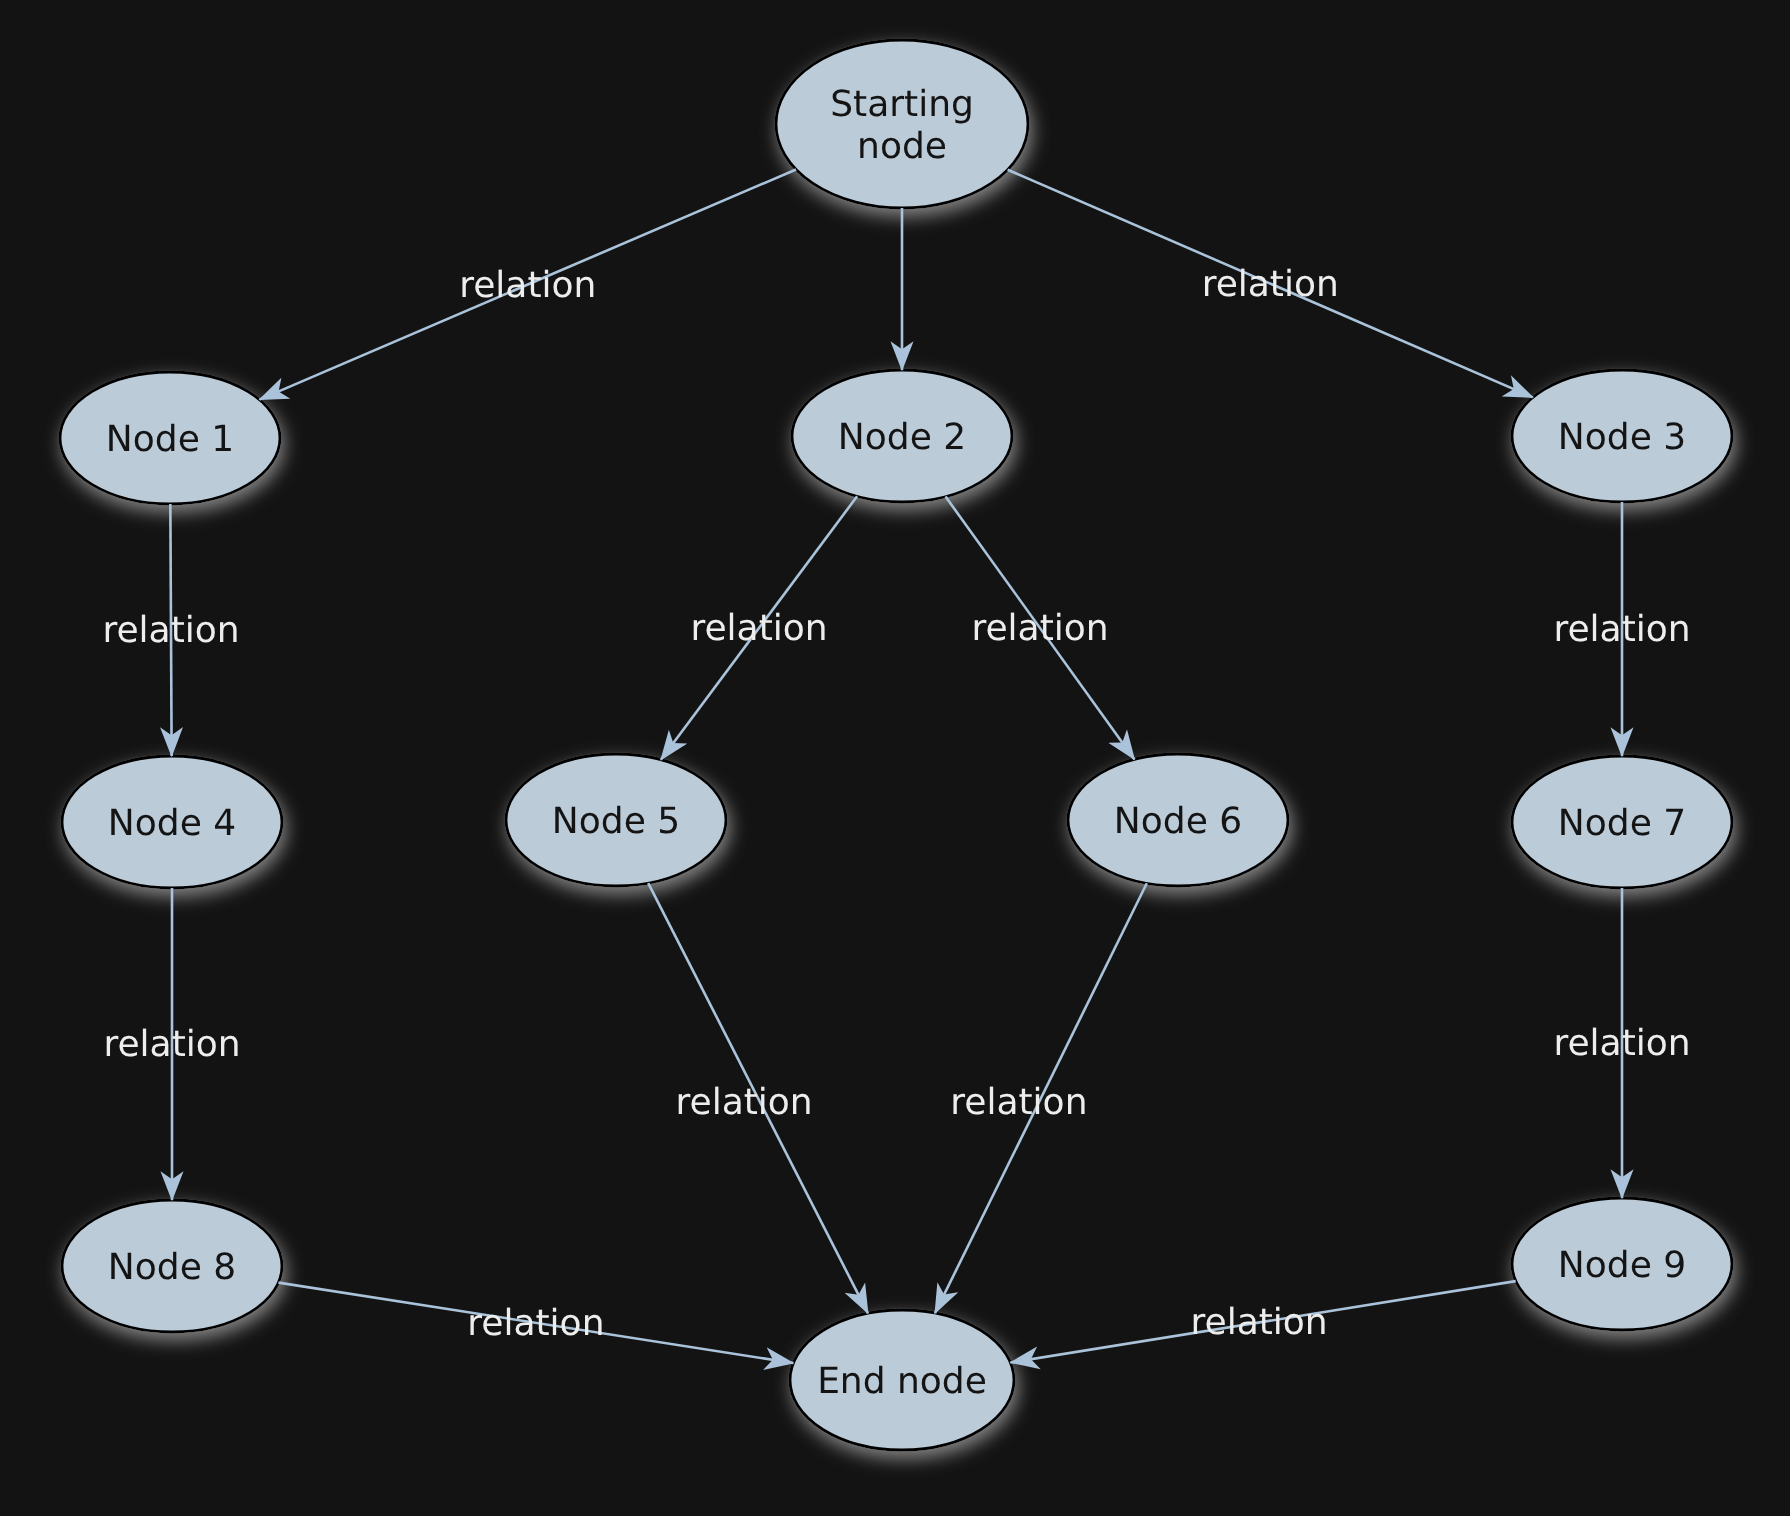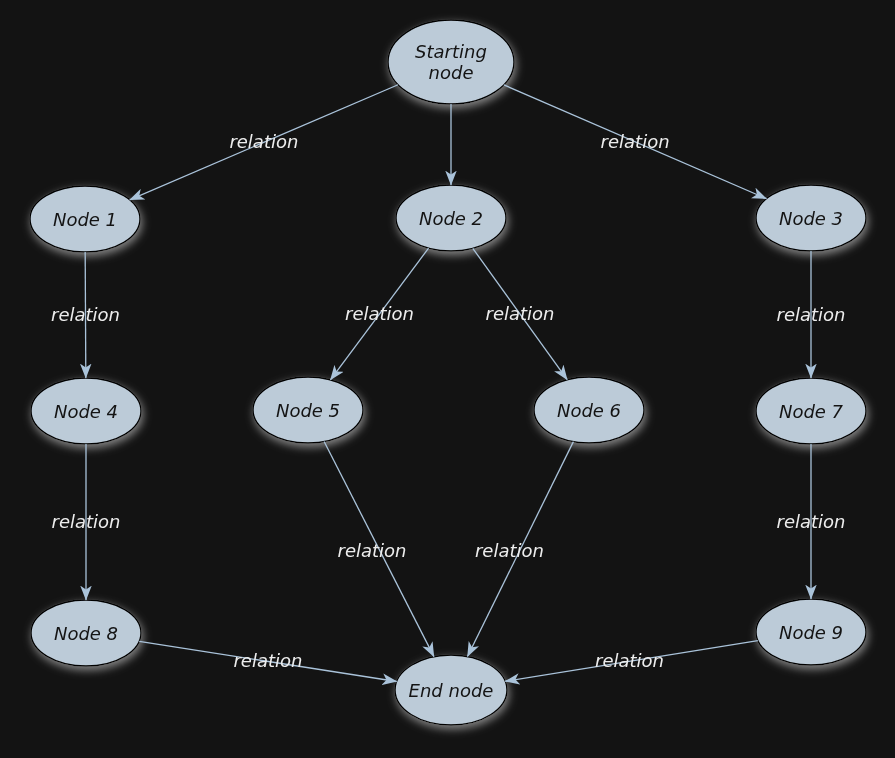--- a/index.html
+++ b/index.html
@@ -7,21 +7,20 @@
     padding: 0;
     width: 895px;
     height: 758px;
     overflow: hidden;
     font-family: "DejaVu Sans", sans-serif;
   }
   #stage {
     width: 895px;
     height: 758px;
     position: relative;
-    font-style: italic;
   }
   svg { display: block; }
   .node-label {
     font-family: "DejaVu Sans", sans-serif;
     font-size: 18px;
     text-anchor: middle;
   }
   .edge-label {
     font-family: "DejaVu Sans", sans-serif;
     font-size: 18px;

